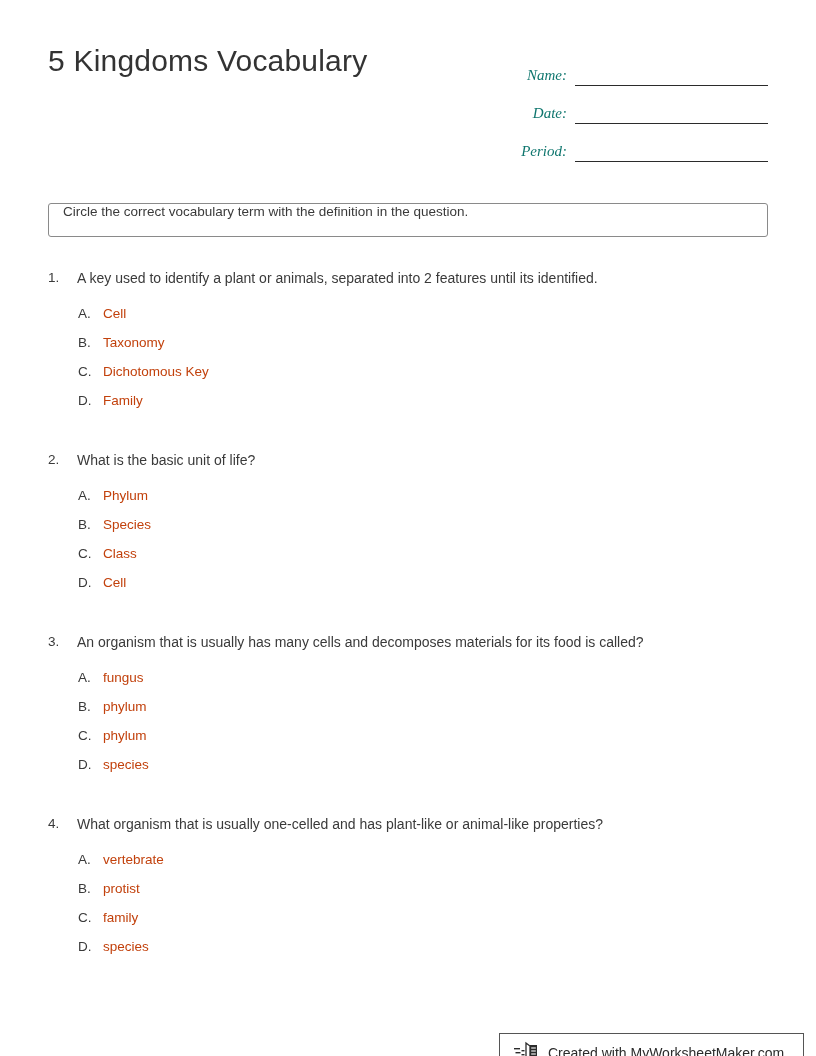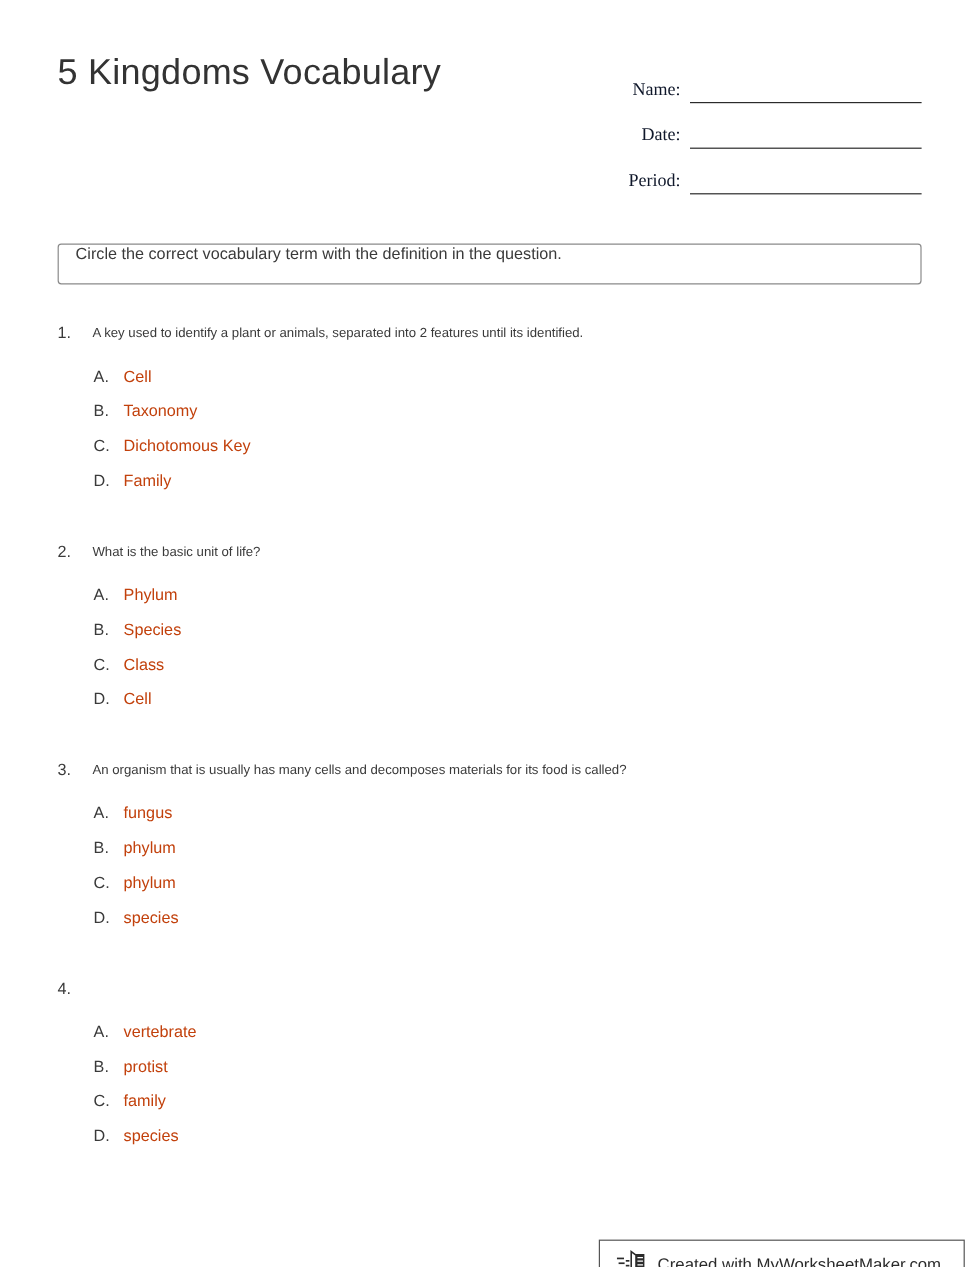--- a/index.html
+++ b/index.html
@@ -49,25 +49,26 @@
   }
   .info-row {
     display: flex;
     align-items: flex-end;
     justify-content: flex-end;
     height: 38px;
   }
   .info-label {
     font-family: "Liberation Serif", serif;
     font-size: 15px;
-    color: #0f172a;
+    color: #0f766e;
     padding-right: 8px;
     white-space: nowrap;
     line-height: 1;
     padding-bottom: 3px;
+    font-style: italic;
   }
   .info-line {
     width: 193px;
     border-bottom: 1.3px solid #2b2b2b;
     height: 20px;
   }
 
   
   .instruction-box {
     position: absolute;
@@ -104,21 +105,21 @@
     margin-bottom: 16px;
   }
   .question-number {
     width: 29px;
     flex: 0 0 29px;
     font-size: 13.5px;
     color: #3a3a3a;
     line-height: 20px;
   }
   .question-text {
-    font-size: 11px;
+    font-size: 14px;
     color: #3a3a3a;
     line-height: 20px;
   }
   .options {
     margin-left: 30px;
   }
   .option {
     display: flex;
     align-items: flex-start;
     height: 29px;
@@ -265,20 +266,21 @@
         <div class="option">
           <span class="option-letter">D.</span>
           <span class="option-text">species</span>
         </div>
       </div>
     </div>
 
     <div class="question">
       <div class="question-line">
         <span class="question-number">4.</span>
+        <span class="question-text">What organism that is usually one-celled and has plant-like or animal-like properties?</span>
       </div>
       <div class="options">
         <div class="option">
           <span class="option-letter">A.</span>
           <span class="option-text">vertebrate</span>
         </div>
         <div class="option">
           <span class="option-letter">B.</span>
           <span class="option-text">protist</span>
         </div>

